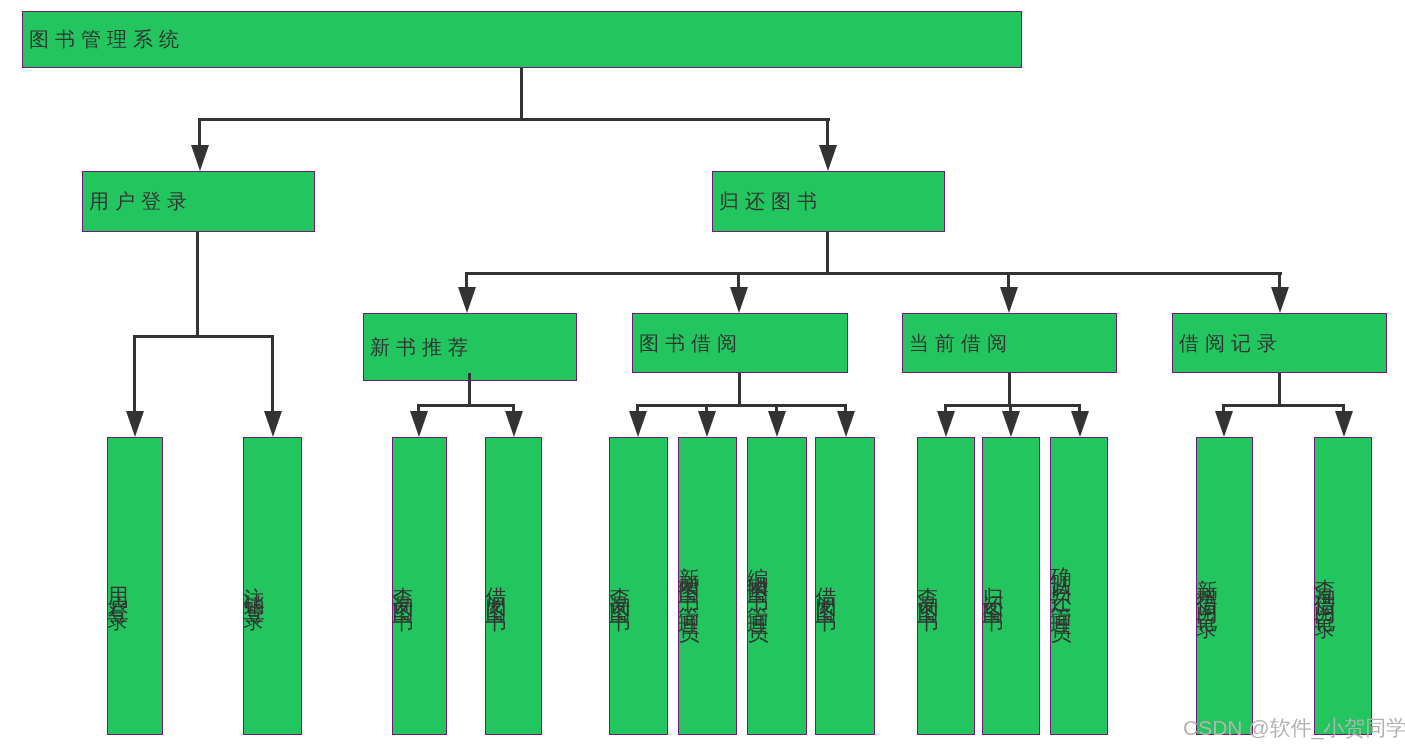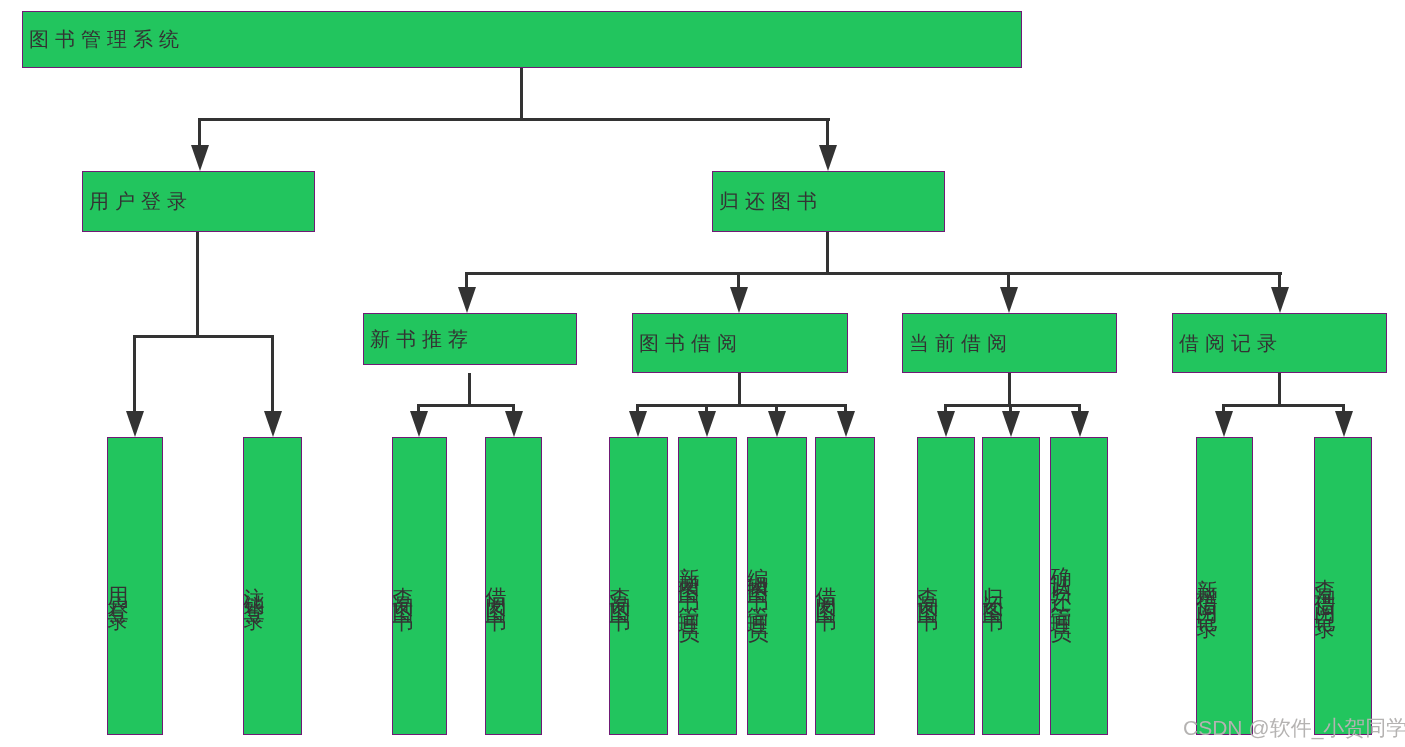--- a/index.html
+++ b/index.html
@@ -65,21 +65,21 @@
     <span class="hlabel">图书管理系统</span>
   </div>
 
   <div class="box" style="left:82px;top:171px;width:233px;height:61px">
     <span class="hlabel">用户登录</span>
   </div>
   <div class="box" style="left:712px;top:171px;width:233px;height:61px">
     <span class="hlabel">归还图书</span>
   </div>
 
-  <div class="box" style="left:363px;top:313px;width:214px;height:52px">
+  <div class="box" style="left:363px;top:313px;width:214px;height:68px">
     <span class="hlabel">新书推荐</span>
   </div>
   <div class="box" style="left:902px;top:313px;width:215px;height:60px">
     <span class="hlabel">当前借阅</span>
   </div>
   <div class="box" style="left:632px;top:313px;width:216px;height:60px">
     <span class="hlabel">图书借阅</span>
   </div>
   <div class="box" style="left:1172px;top:313px;width:215px;height:60px">
     <span class="hlabel">借阅记录</span>

